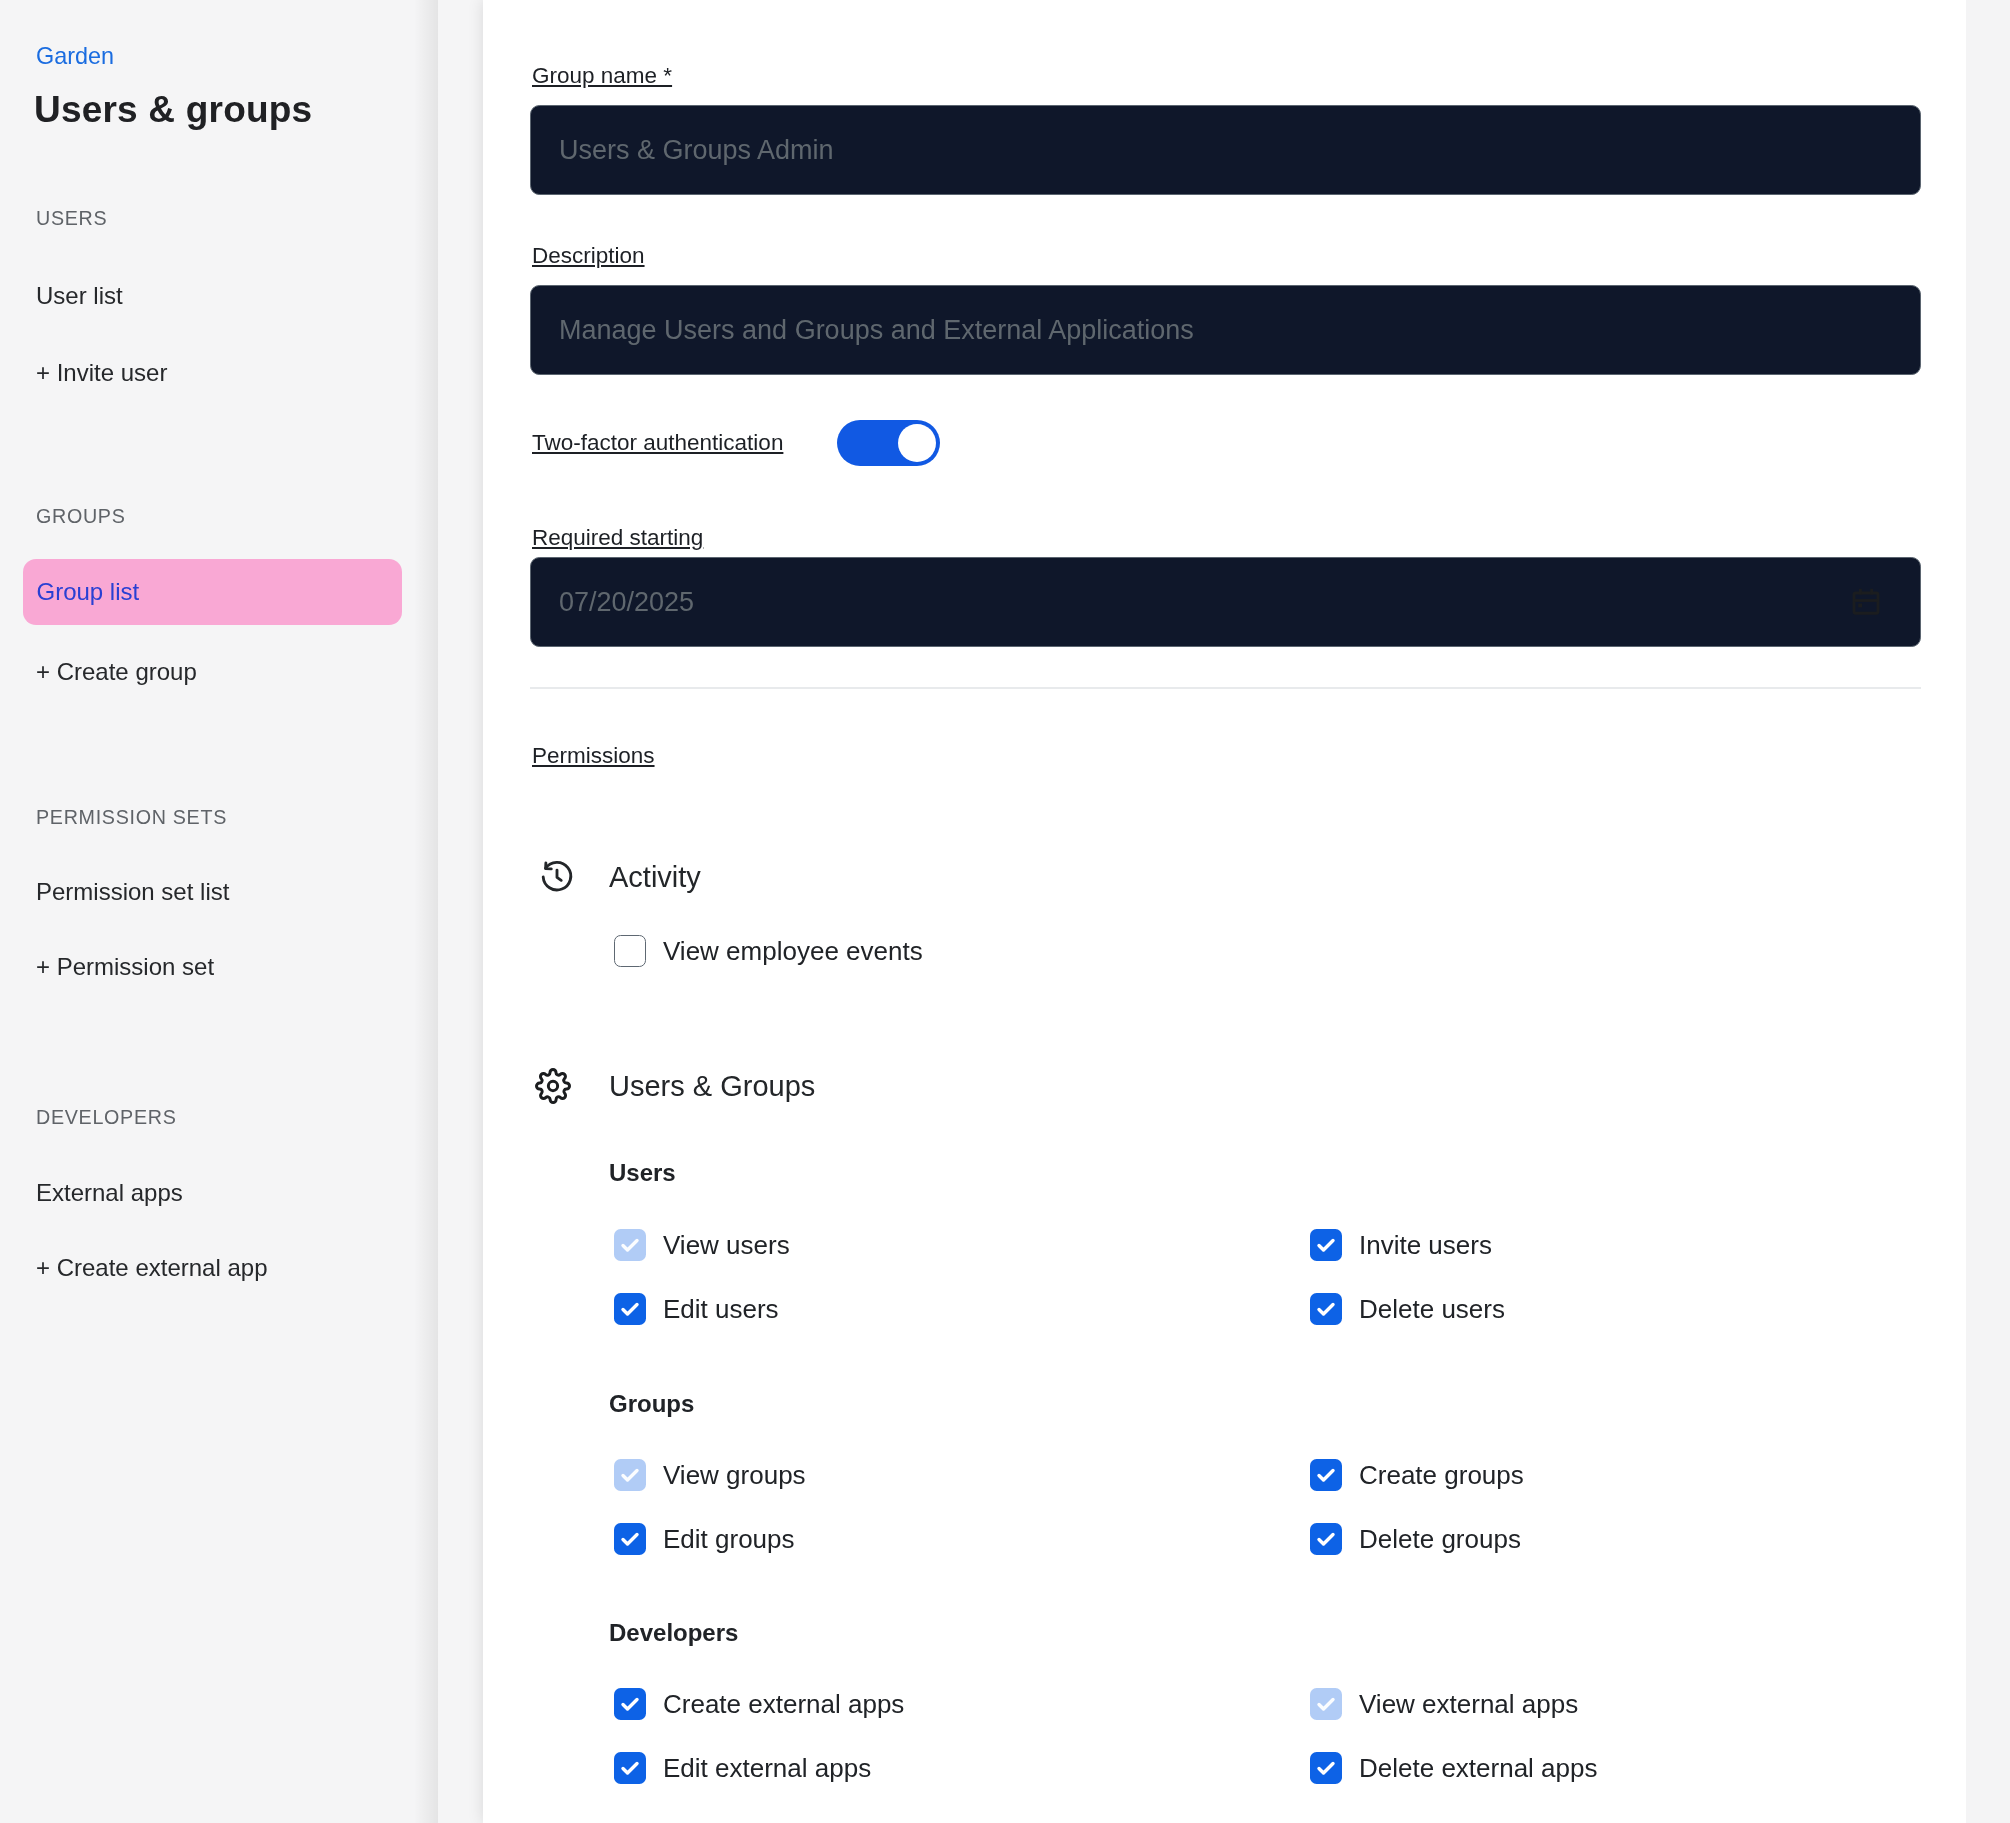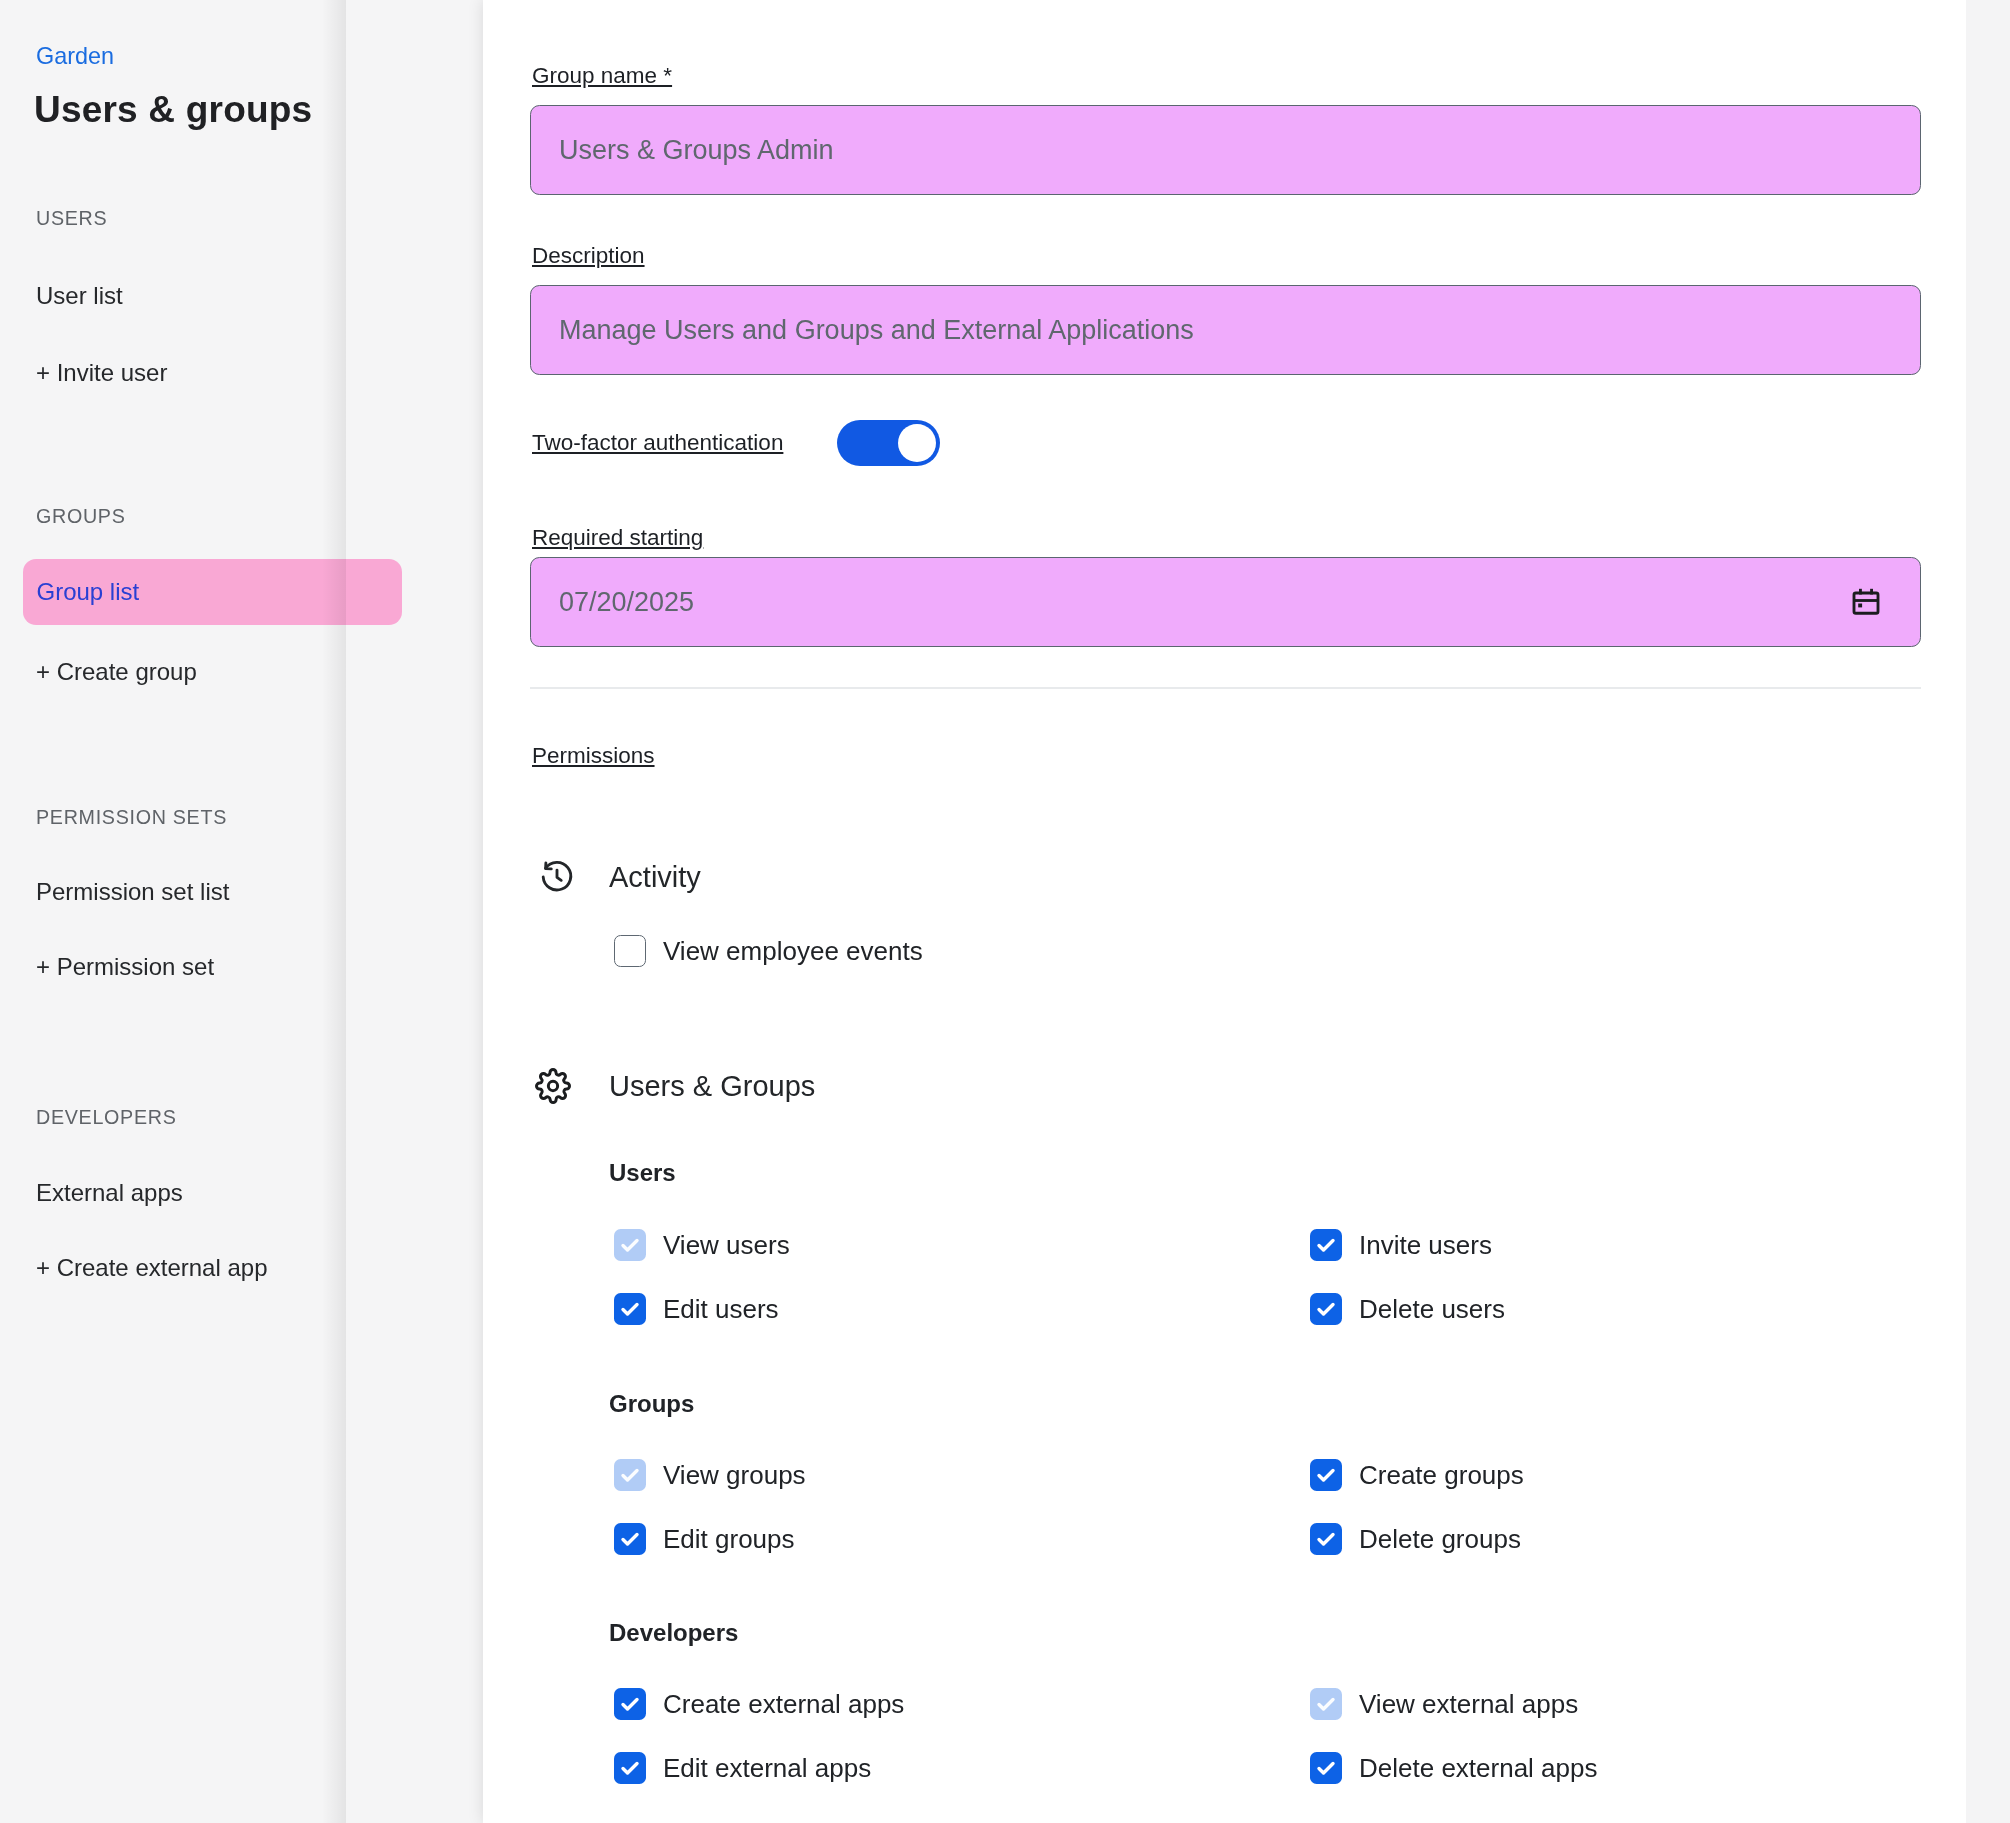--- a/index.html
+++ b/index.html
@@ -3,35 +3,35 @@
 <meta charset="utf-8">
 <style>
   html,body{margin:0;padding:0;}
   body{
     width:2011px;height:1823px;position:relative;overflow:hidden;
     background:#f5f5f6;
     font-family:"Liberation Sans","DejaVu Sans",sans-serif;
     color:#1f2224;
   }
   
-  .sidebar{position:absolute;left:0;top:0;width:346px;height:100%;background:#f5f5f6;}
+  .sidebar{position:absolute;left:0;top:0;width:438px;height:100%;background:#f5f5f6;}
   .sidebar::after{content:"";position:absolute;top:0;right:0;width:24px;height:100%;
     background:linear-gradient(to right,rgba(0,0,0,0),rgba(0,0,0,0.07));}
   .side-link{position:absolute;left:36px;top:41px;line-height:30px;font-size:23.4px;color:#1a6ce0;cursor:pointer;}
   .side-title{position:absolute;left:34px;top:88px;line-height:43px;font-size:37px;font-weight:700;color:#202124;letter-spacing:0.2px;}
   .nav-header{position:absolute;left:36px;line-height:26px;font-size:19.7px;color:#5f6368;letter-spacing:0.7px;}
   .nav-item{position:absolute;left:36px;line-height:34px;font-size:24px;color:#26282b;cursor:pointer;}
   .nav-pill{position:absolute;left:22.5px;top:559px;width:379px;height:66px;border-radius:13px;background:#f9a8d4;cursor:pointer;}
   .nav-pill .pill-label{position:absolute;left:14px;top:0;line-height:66px;font-size:24px;color:#2940d3;font-weight:500;}
   
   .main-card{position:absolute;left:483px;top:0;width:1483px;height:1823px;background:#ffffff;
     box-shadow:0 0 15px rgba(0,0,0,0.12);}
   .fld-label{position:absolute;left:49px;line-height:28px;font-size:22.5px;color:#1d2025;text-decoration:underline;}
   .tinput{position:absolute;left:47px;width:1391px;height:90px;box-sizing:border-box;
-    border:1.9px solid #5b6570;border-radius:9.4px;background:#f0abfc;
+    border:1.9px solid #5b6570;border-radius:9.4px;background:#0f172a;
     padding:0 0 0 28px;font-family:inherit;font-size:27px;color:#5f676e;outline:none;}
   .field-wrap{position:absolute;left:47px;width:1391px;height:90px;}
   .field-wrap .tinput{left:0;top:0;width:100%;height:100%;}
   .cal-btn{position:absolute;right:37px;top:27px;width:36px;height:36px;cursor:pointer;}
   .toggle{position:absolute;left:354px;top:420px;width:103px;height:46px;border-radius:23.4px;background:#1159e3;cursor:pointer;}
   .toggle .knob{position:absolute;top:3.7px;left:61px;width:38px;height:38px;border-radius:50%;background:#fff;}
   .divider{position:absolute;left:47px;top:687px;width:1391px;height:1.9px;background:#e8eaec;}
   
   .sec-icon{position:absolute;width:36px;height:36px;}
   .sec-heading{position:absolute;left:126px;line-height:34px;font-size:29px;font-weight:500;color:#232629;}

